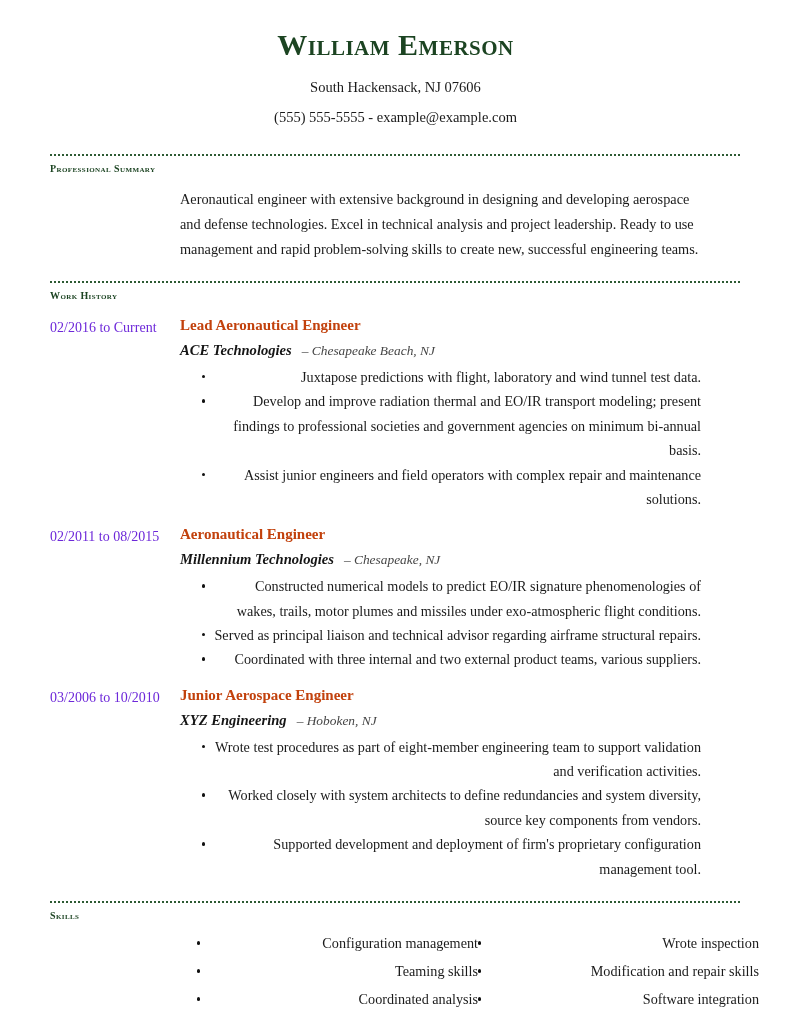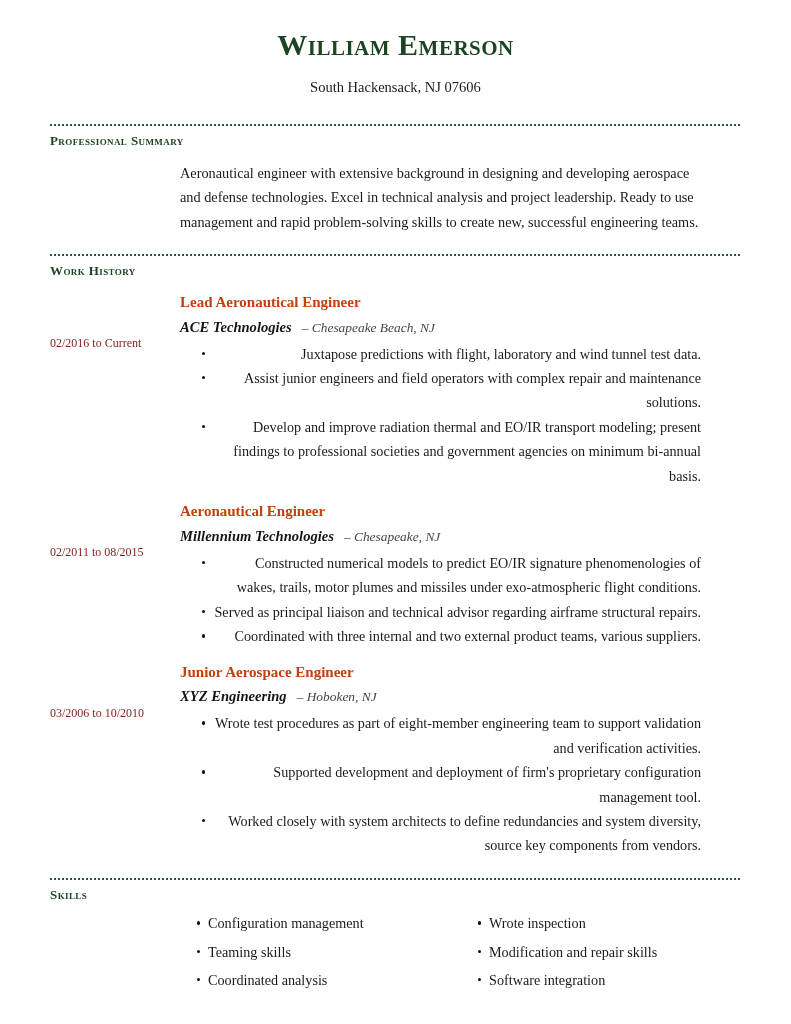--- a/index.html
+++ b/index.html
@@ -46,21 +46,21 @@
   .contact-line.first { margin-top: 13px; }
 
   
   .rule {
     height: 0;
     border-top: 2px dotted #2d5a33;
     margin: 0;
     width: 690px;
   }
   .section-title {
-    font-size: 13px;
+    font-size: 10px;
     font-weight: bold;
     color: #1c4422;
     font-variant: small-caps;
     letter-spacing: 0.4px;
     margin: 7px 0 0 0;
     line-height: 1.2;
   }
 
   .section { position: relative; }
 
@@ -77,25 +77,24 @@
 
   
   .job {
     display: flex;
     align-items: flex-start;
     padding-top: 13px;
   }
   .job-dates {
     width: 130px;
     flex: 0 0 130px;
-    font-size: 12px;
-    color: #7f1d1d;
+    font-size: 14px;
+    color: #6d28d9;
     line-height: 1.5;
     padding-top: 2px;
-    margin-top: 40px;
   }
   .job-body {
     flex: 1 1 auto;
     padding-right: 10px;
   }
   .job-title {
     font-size: 15px;
     font-weight: bold;
     color: #c2410c;
     line-height: 1.45;
@@ -138,20 +137,21 @@
     height: 3.4px;
     border-radius: 50%;
     background: #111111;
   }
 
   
   .skills-body {
     margin-left: 147px;
     padding-top: 11px;
     display: flex;
+    text-align: right;
   }
   .skills-col {
     width: 281px;
     flex: 0 0 281px;
   }
   ul.skill-list {
     list-style: none;
     margin: 0;
     padding: 0;
   }
@@ -178,20 +178,21 @@
   .space-20 { height: 20px; }
 </style>
 </head>
 <body>
 
 <div class="page">
 
   <div class="header">
     <div class="full-name">William Emerson</div>
     <div class="contact-line first">South Hackensack, NJ 07606</div>
+    <div class="contact-line">(555) 555-5555 - example@example.com</div>
   </div>
 
   <div class="space-18"></div>
 
   <div class="section">
     <div class="rule"></div>
     <div class="section-title">Professional Summary</div>
     <div class="summary-body">Aeronautical engineer with extensive background in designing and developing aerospace and defense technologies. Excel in technical analysis and project leadership. Ready to use management and rapid problem-solving skills to create new, successful engineering teams.</div>
   </div>
 
@@ -203,22 +204,22 @@
 
     <div class="job">
       <div class="job-dates">02/2016 to Current</div>
       <div class="job-body">
         <div class="job-title">Lead Aeronautical Engineer</div>
         <div class="job-org-line">
           <span class="job-company">ACE Technologies</span><span class="job-location">– Chesapeake Beach, NJ</span>
         </div>
         <ul class="bullets">
           <li>Juxtapose predictions with flight, laboratory and wind tunnel test data.</li>
+          <li>Develop and improve radiation thermal and EO/IR transport modeling; present findings to professional societies and government agencies on minimum bi-annual basis.</li>
           <li>Assist junior engineers and field operators with complex repair and maintenance solutions.</li>
-          <li>Develop and improve radiation thermal and EO/IR transport modeling; present findings to professional societies and government agencies on minimum bi-annual basis.</li>
         </ul>
       </div>
     </div>
 
     <div class="job">
       <div class="job-dates">02/2011 to 08/2015</div>
       <div class="job-body">
         <div class="job-title">Aeronautical Engineer</div>
         <div class="job-org-line">
           <span class="job-company">Millennium Technologies</span><span class="job-location">– Chesapeake, NJ</span>
@@ -233,22 +234,22 @@
 
     <div class="job">
       <div class="job-dates">03/2006 to 10/2010</div>
       <div class="job-body">
         <div class="job-title">Junior Aerospace Engineer</div>
         <div class="job-org-line">
           <span class="job-company">XYZ Engineering</span><span class="job-location">– Hoboken, NJ</span>
         </div>
         <ul class="bullets">
           <li>Wrote test procedures as part of eight-member engineering team to support validation and verification activities.</li>
+          <li>Worked closely with system architects to define redundancies and system diversity, source key components from vendors.</li>
           <li>Supported development and deployment of firm's proprietary configuration management tool.</li>
-          <li>Worked closely with system architects to define redundancies and system diversity, source key components from vendors.</li>
         </ul>
       </div>
     </div>
   </div>
 
   <div class="space-20"></div>
 
   <div class="section">
     <div class="rule"></div>
     <div class="section-title">Skills</div>

